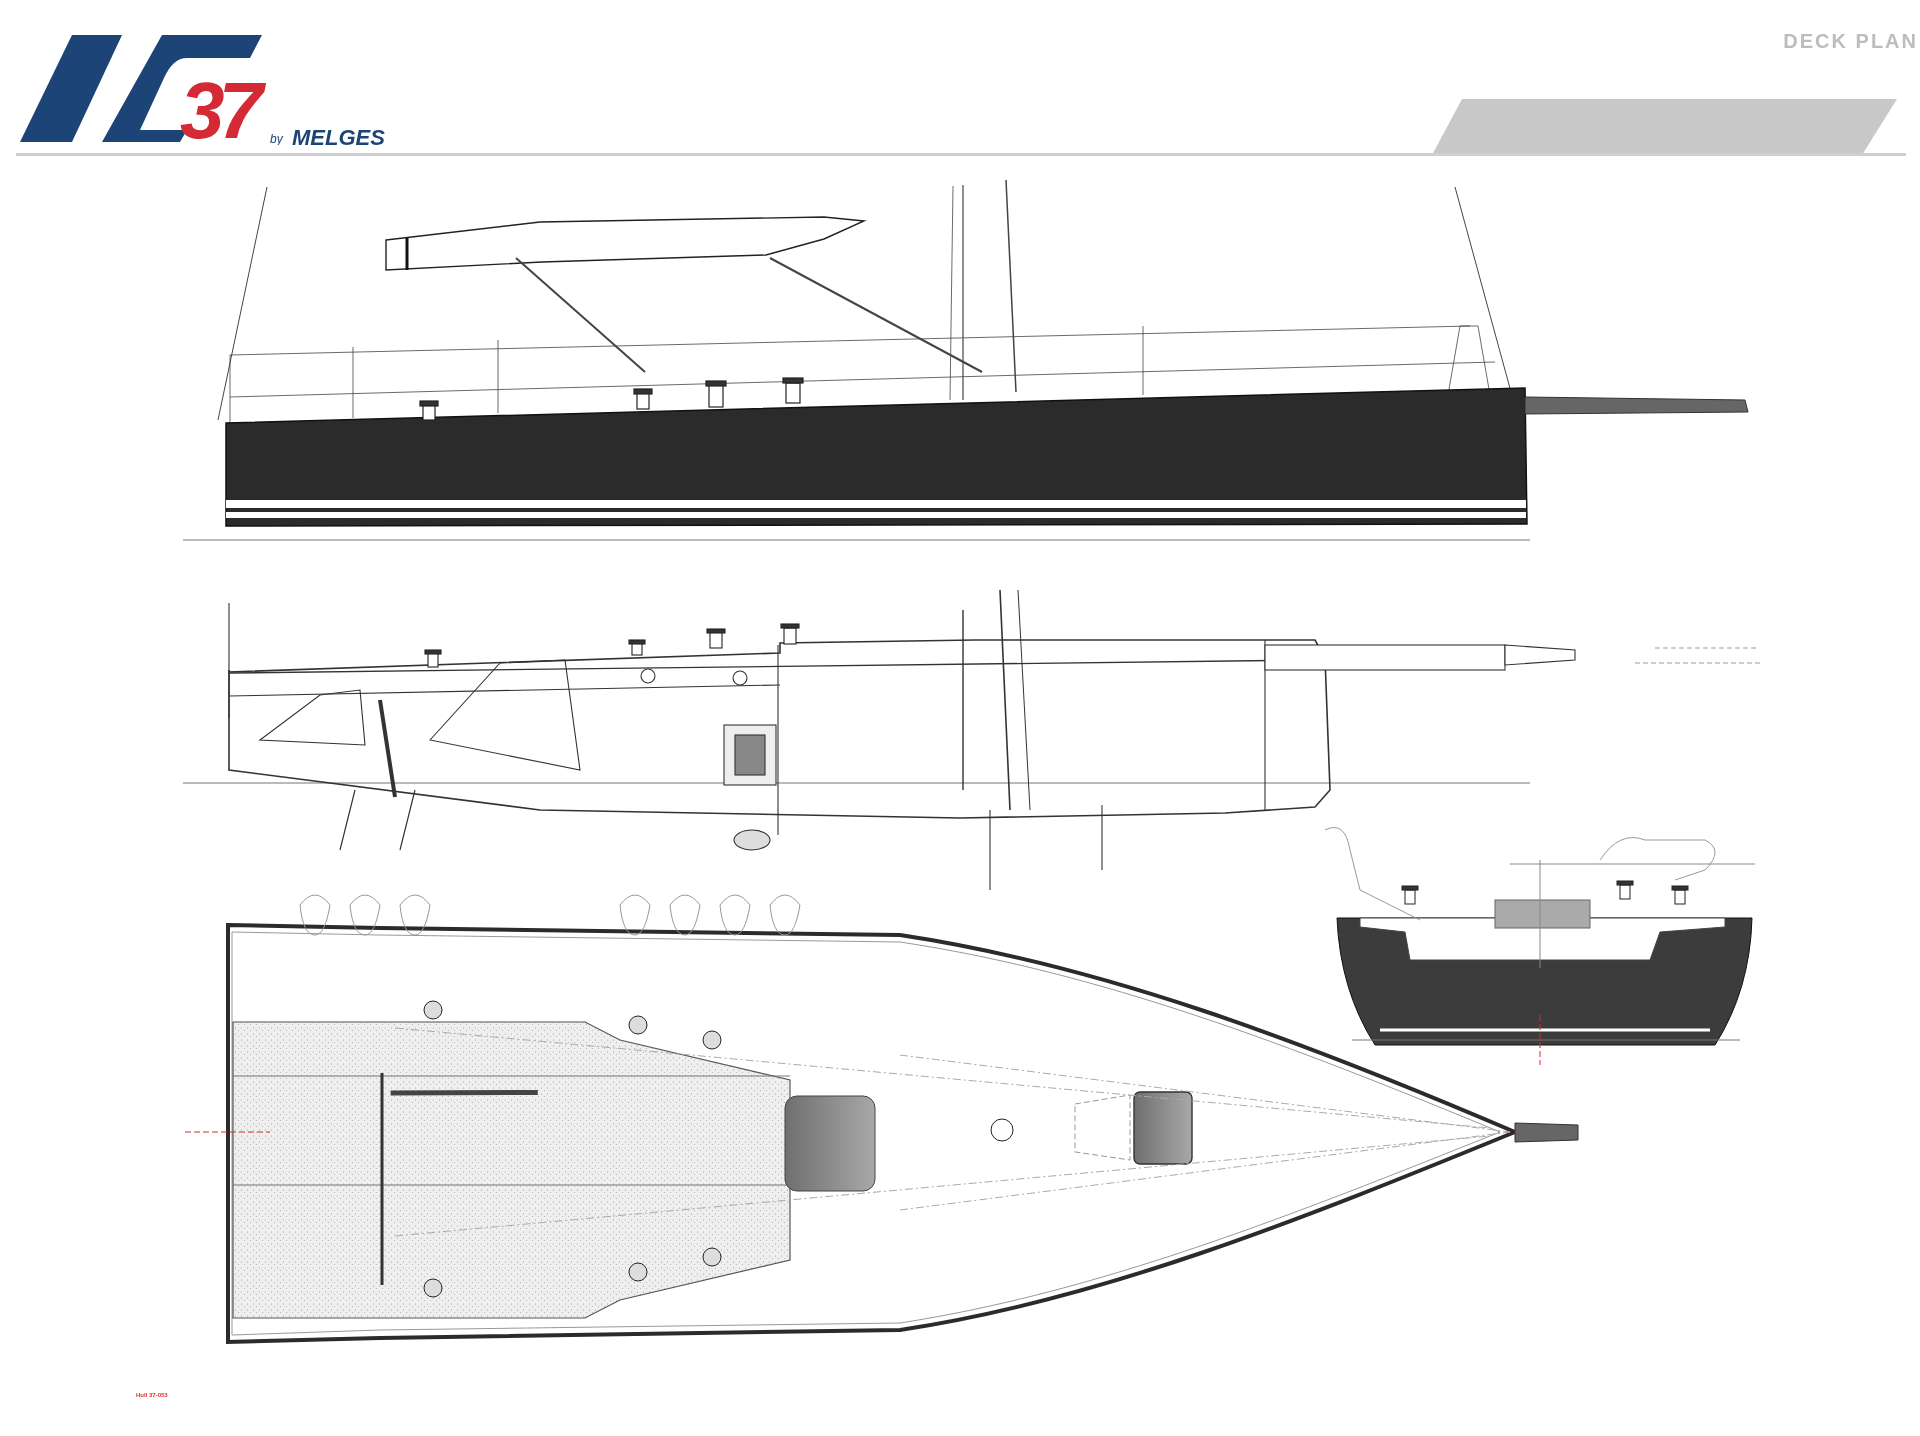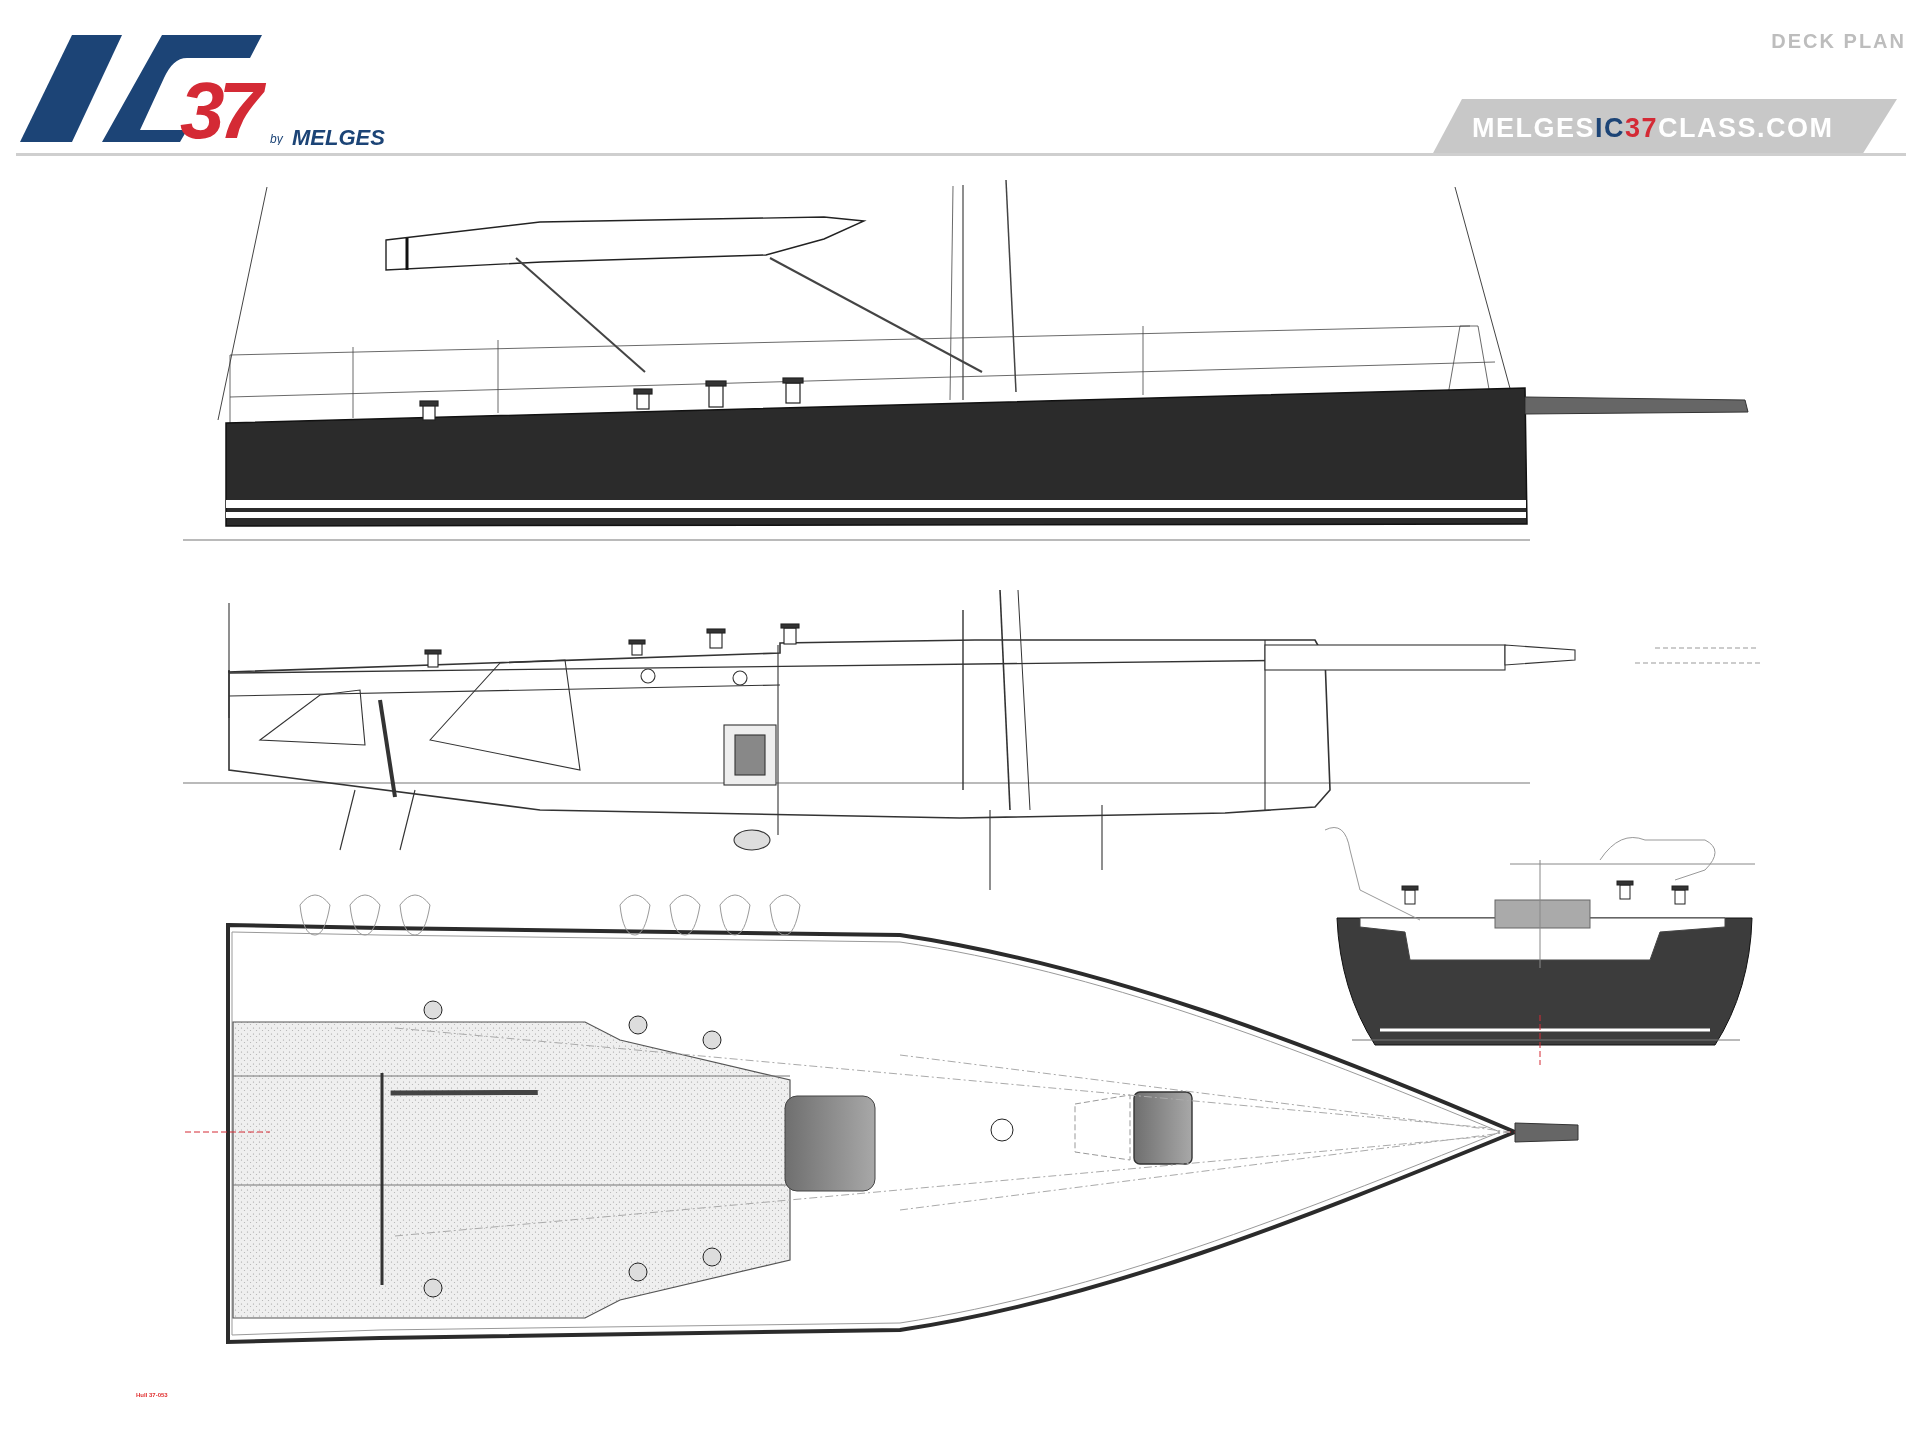--- a/index.html
+++ b/index.html
@@ -1,20 +1,20 @@
 <!DOCTYPE html>
 <html><head>
 <meta charset="utf-8">
 <style>
   html, body { margin:0; padding:0; background:#ffffff; }
   body { width:1920px; height:1436px; position:relative; overflow:hidden; font-family:"Liberation Sans", sans-serif; }
   .abs { position:absolute; }
   .header-rule { left:16px; top:153px; width:1890px; height:3px; background:#cfcfcf; }
   .logo { left:12px; top:30px; width:440px; height:115px; }
-  .deck-plan-title { right:14px; top:30px; font-size:20px; letter-spacing:2px; color:#bdbdbd; font-weight:bold; }
+  .deck-plan-title { right:2px; top:30px; font-size:20px; letter-spacing:2px; color:#bdbdbd; font-weight:bold; }
   .url-banner { left:1432px; top:99px; width:465px; height:56px; }
   .url-text { position:absolute; left:40px; top:14px; font-size:27px; letter-spacing:1.5px; font-weight:bold; color:#ffffff; white-space:nowrap; }
   .url-text .ic { color:#1c4476; }
   .url-text .n37 { color:#d42a35; }
   .hull-label { left:136px; top:1392px; font-size:6px; color:#e03030; font-weight:bold; }
   svg text { font-family:"Liberation Sans", sans-serif; }
 </style>
 </head>
 <body>
 
@@ -27,23 +27,20 @@
     <text x="280" y="115" font-size="22" font-weight="bold" font-style="italic" fill="#1c4476">MELGES</text>
   </svg>
 </div>
 
 <div class="abs deck-plan-title">DECK PLAN</div>
 
 <div class="abs url-banner">
   <svg width="465" height="56" style="position:absolute;left:0;top:0">
     <polygon points="30,0 465,0 430,56 0,56" fill="#c8c8c8"></polygon>
   </svg>
-  <div class="url-text">
-    <span>MELGES</span><span class="ic">IC</span><span class="n37">37</span><span>CLASS.COM</span>
-  </div>
 </div>
 
 <div class="abs header-rule"></div>
 
 <svg class="abs" style="left:0;top:0" width="1920" height="1436" viewBox="0 0 1920 1436">
   <defs>
     <pattern id="nonskid" width="6" height="6" patternUnits="userSpaceOnUse">
       <rect width="6" height="6" fill="#efefef"></rect>
       <circle cx="1.5" cy="2" r="0.6" fill="#9a9a9a"></circle>
       <circle cx="4.5" cy="4.5" r="0.6" fill="#b0b0b0"></circle>

